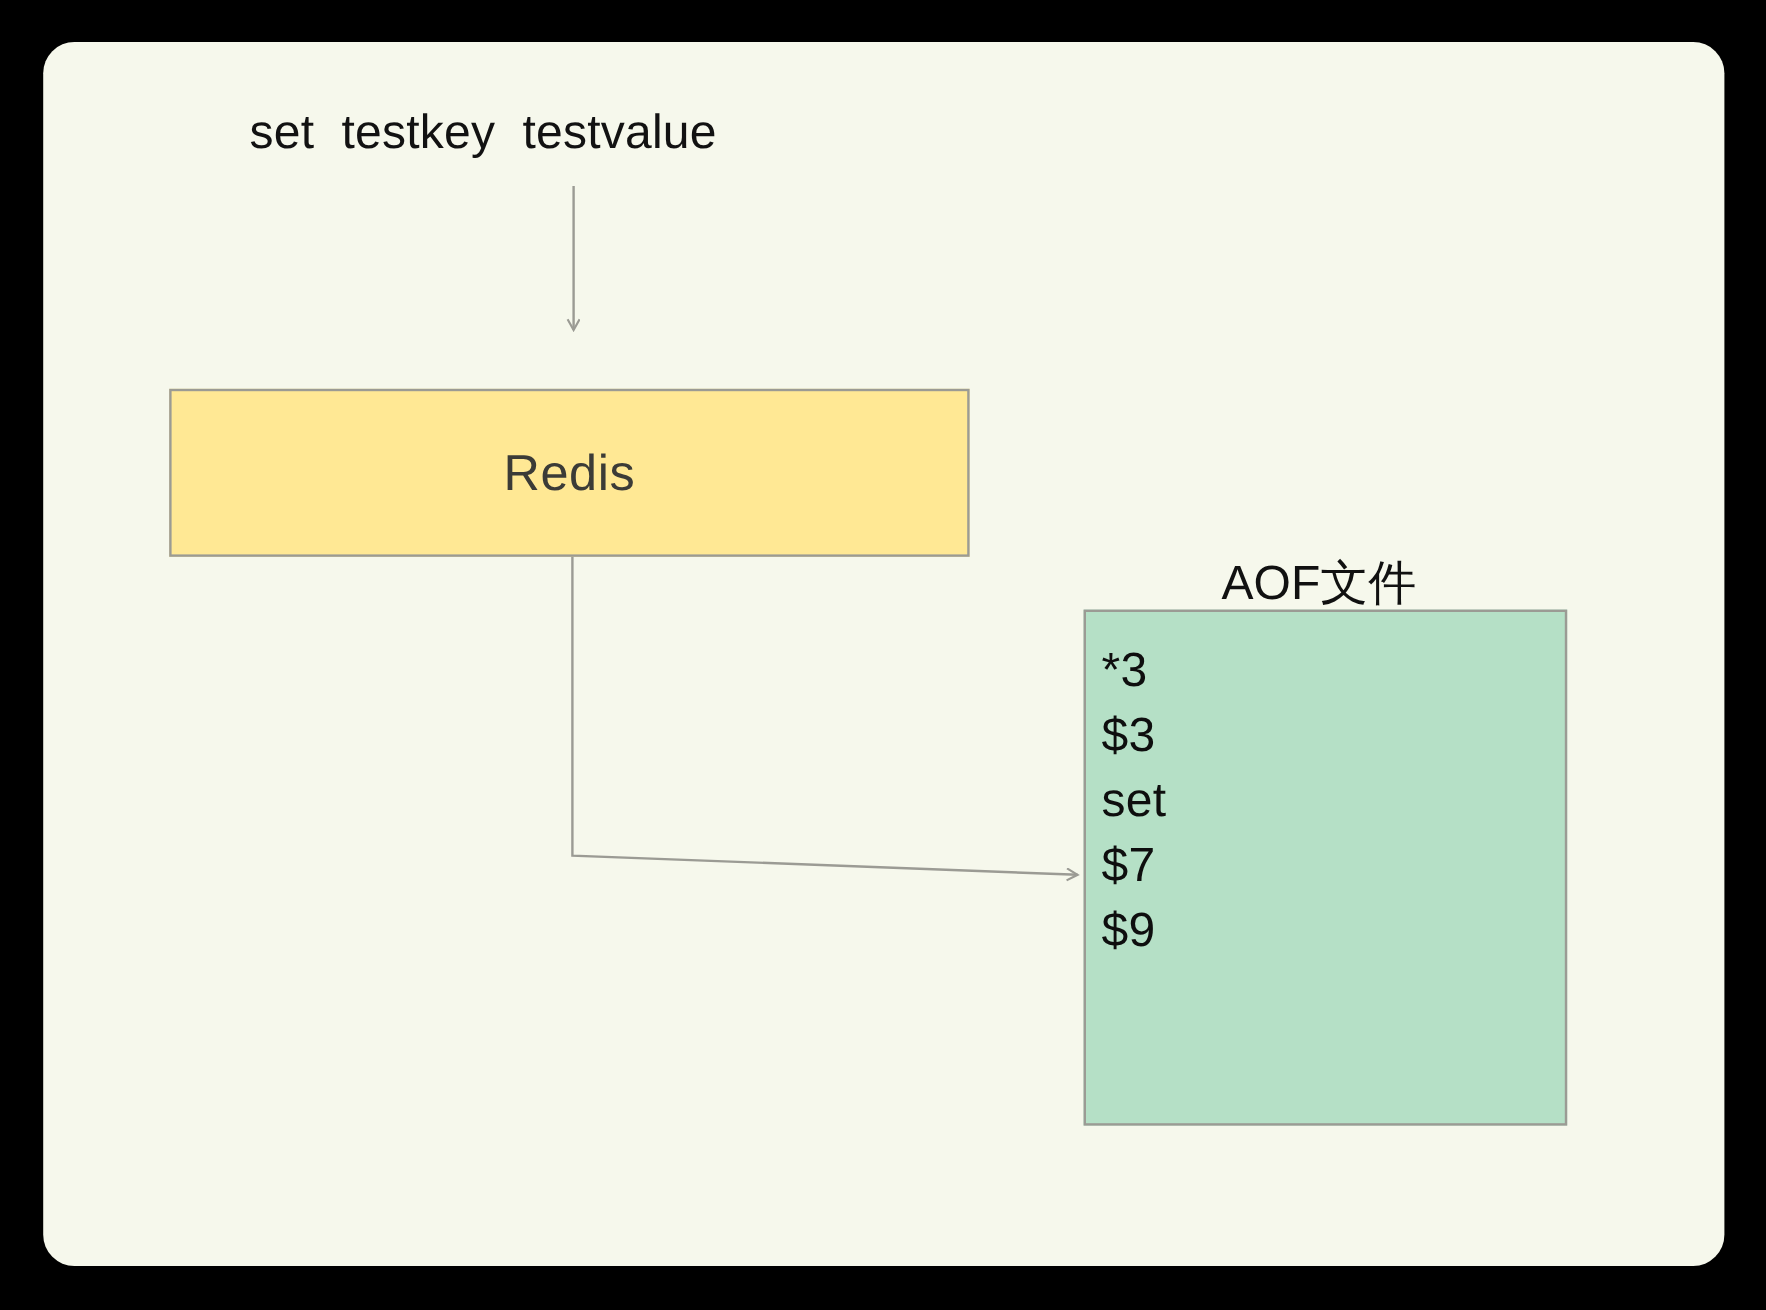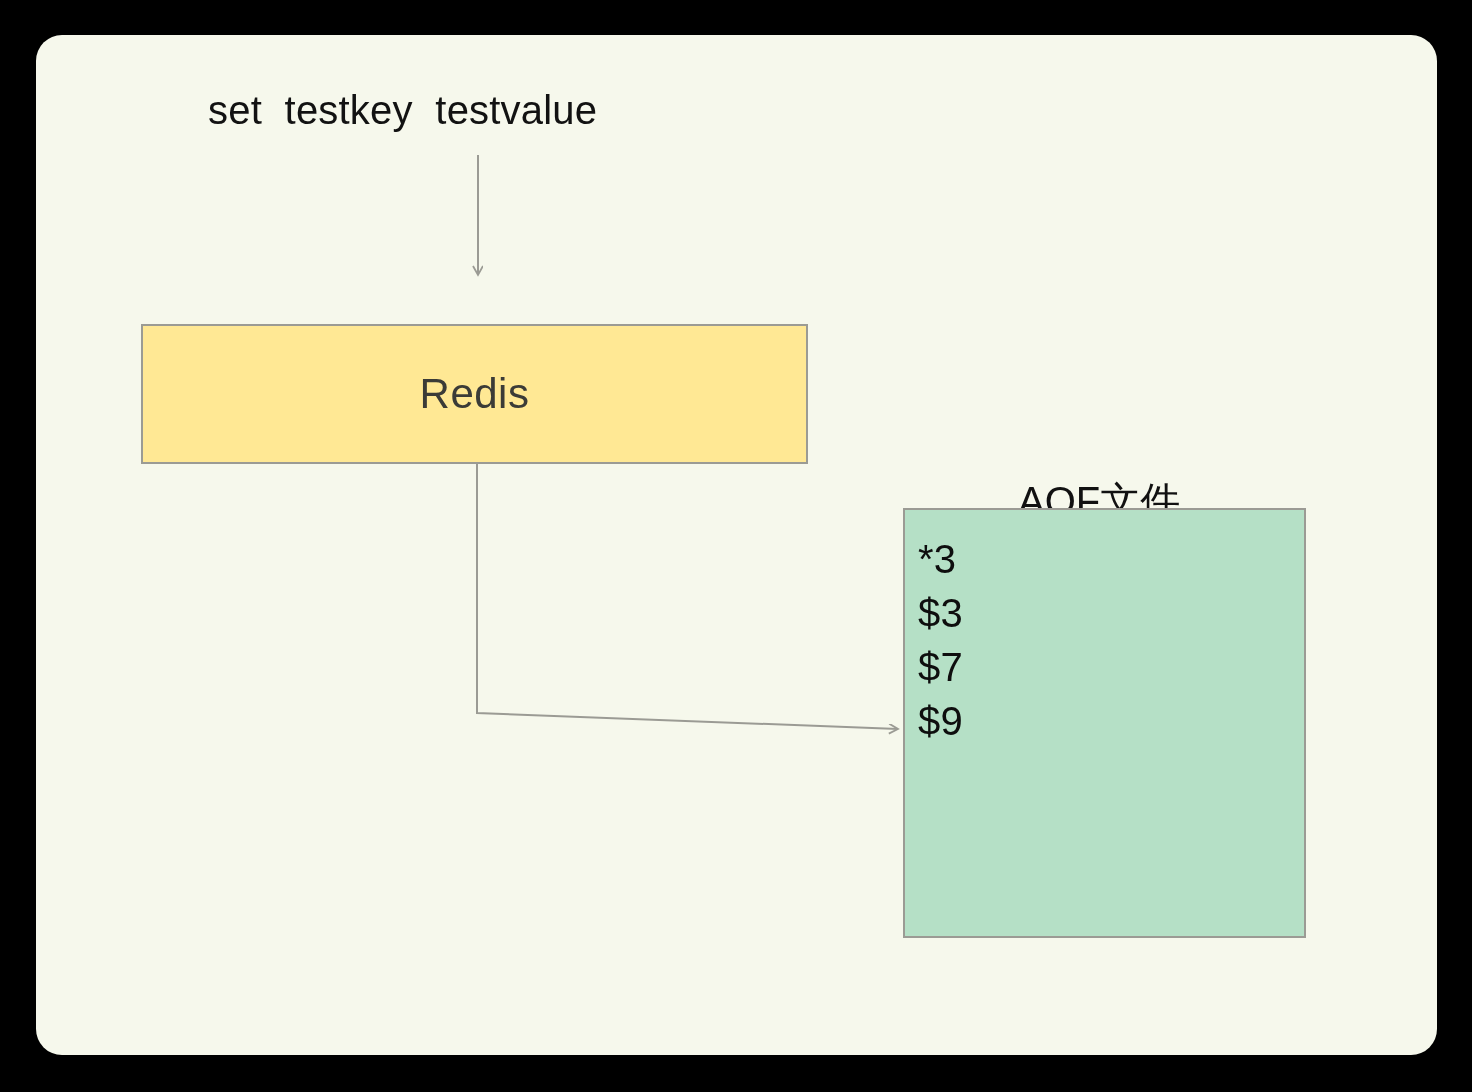--- a/index.html
+++ b/index.html
@@ -74,26 +74,25 @@
   .node-redis .node-label {
     font-size: 42px;
     color: #3B3B37;
     letter-spacing: 0.5px;
   }
 
   
   .aof-title {
     position: absolute;
     left: 982px;
-    top: 442px;
+    top: 427px;
     font-size: 40px;
     line-height: 48px;
     color: #111111;
     white-space: nowrap;
-    text-decoration: underline;
   }
 
   
   .node-aof {
     position: absolute;
     left: 867px;
     top: 473px;
     width: 403px;
     height: 430px;
     background: #B5E0C6;
@@ -135,18 +134,19 @@
 
     <div class="node-redis">
       <span class="node-label">Redis</span>
     </div>
 
     <div class="aof-title">AOF文件</div>
 
     <div class="node-aof">
       <div class="aof-line">*3</div>
       <div class="aof-line">$3</div>
+      <div class="aof-line">set</div>
       <div class="aof-line">$7</div>
       <div class="aof-line">$9</div>
     </div>
 
   </div>
 </div>
 
 </body></html>

